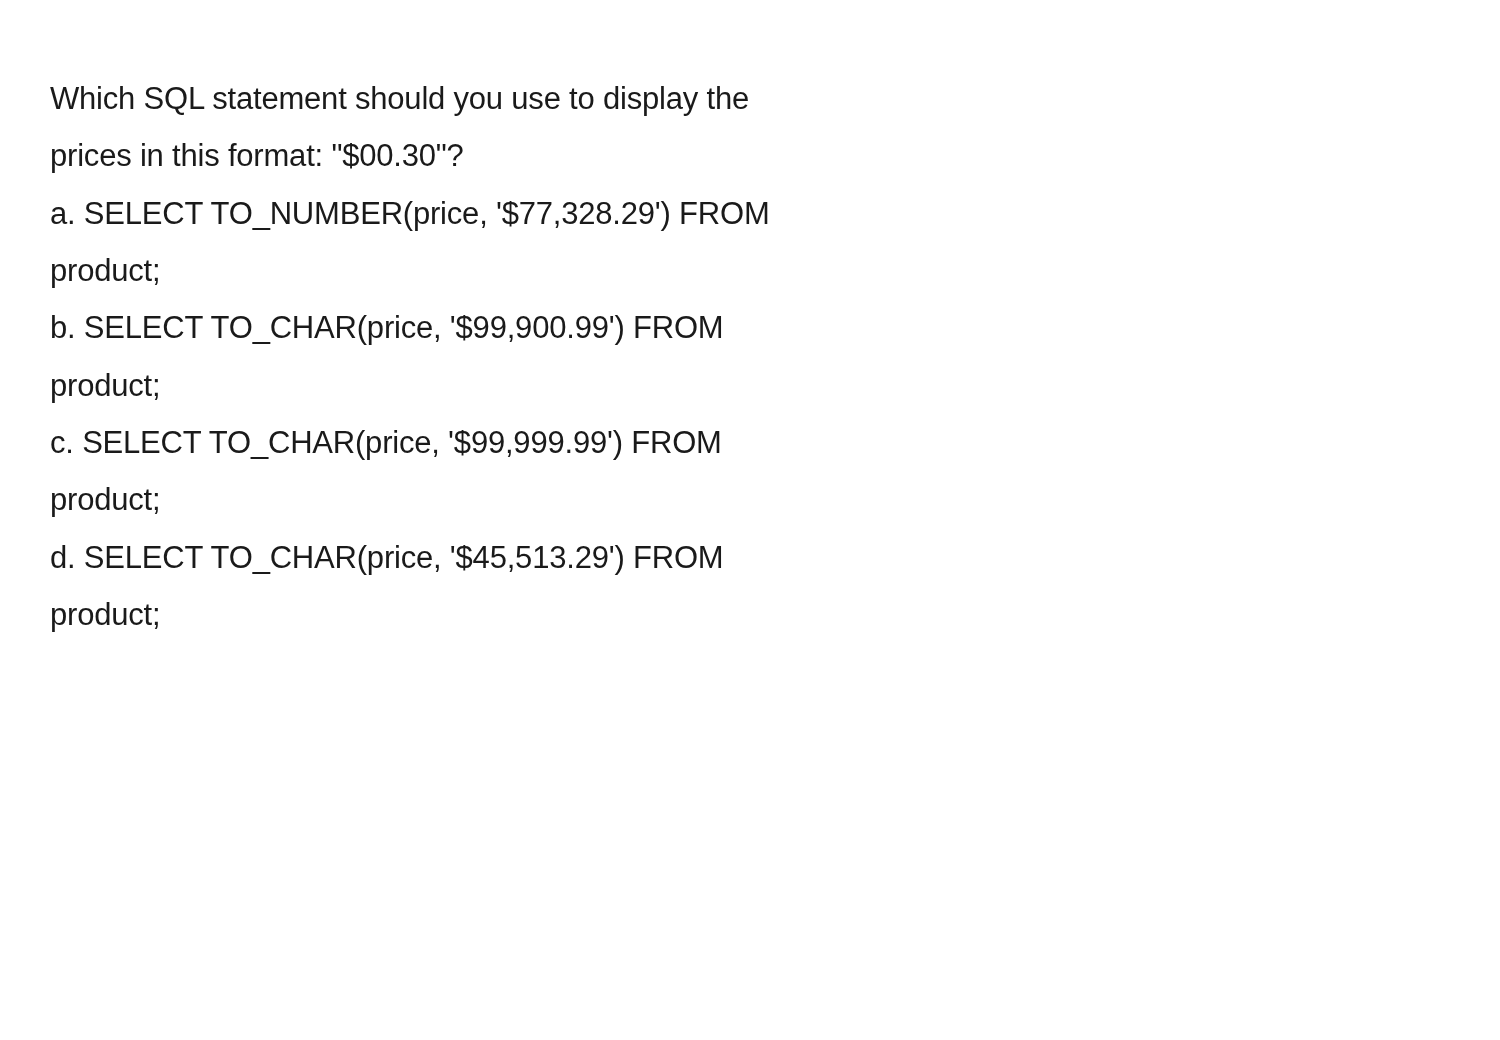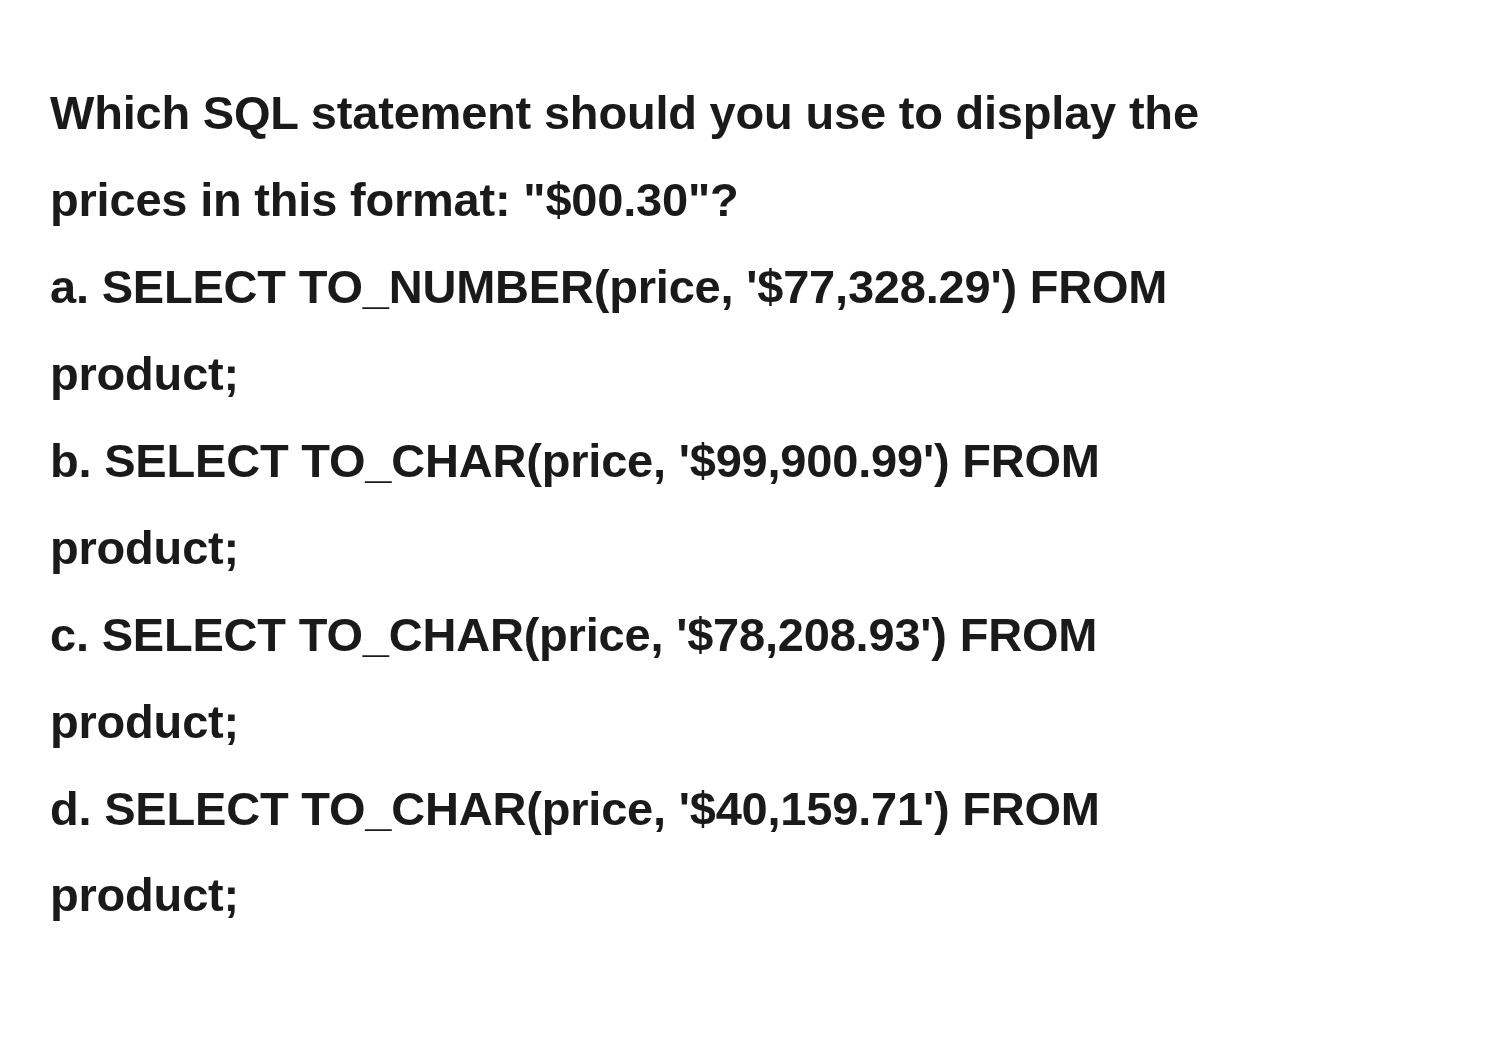--- a/index.html
+++ b/index.html
@@ -9,23 +9,23 @@
     }
     body {
       font-family: -apple-system, BlinkMacSystemFont, "Segoe UI", Helvetica, Arial, sans-serif;
       background: #ffffff;
       width: 1500px;
       height: 1040px;
       padding: 70px 50px 50px 50px;
       color: #1a1a1a;
     }
     .content {
-      font-size: 47px;
+      font-size: 31px;
       line-height: 1.85;
-      font-weight: 700;
+      font-weight: 400;
       letter-spacing: -0.2px;
     }
     .question {
       margin-bottom: 0;
     }
     .option {
       margin-bottom: 0;
     }
   </style>
 </head>
@@ -38,20 +38,20 @@
   </div>
   <div class="option">
     <div>a. SELECT TO_NUMBER(price, '$77,328.29') FROM</div>
     <div>product;</div>
   </div>
   <div class="option">
     <div>b. SELECT TO_CHAR(price, '$99,900.99') FROM</div>
     <div>product;</div>
   </div>
   <div class="option">
-    <div>c. SELECT TO_CHAR(price, '$78,208.93') FROM</div>
+    <div>c. SELECT TO_CHAR(price, '$99,999.99') FROM</div>
     <div>product;</div>
   </div>
   <div class="option">
-    <div>d. SELECT TO_CHAR(price, '$40,159.71') FROM</div>
+    <div>d. SELECT TO_CHAR(price, '$45,513.29') FROM</div>
     <div>product;</div>
   </div>
 </div>
 
 </body></html>

